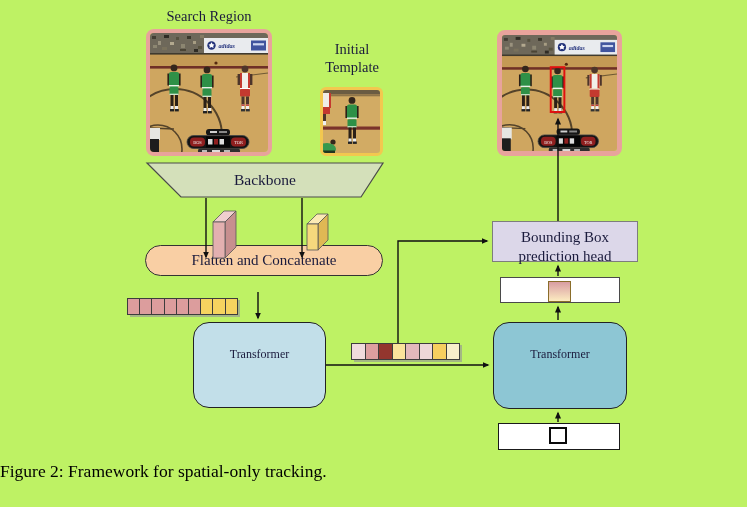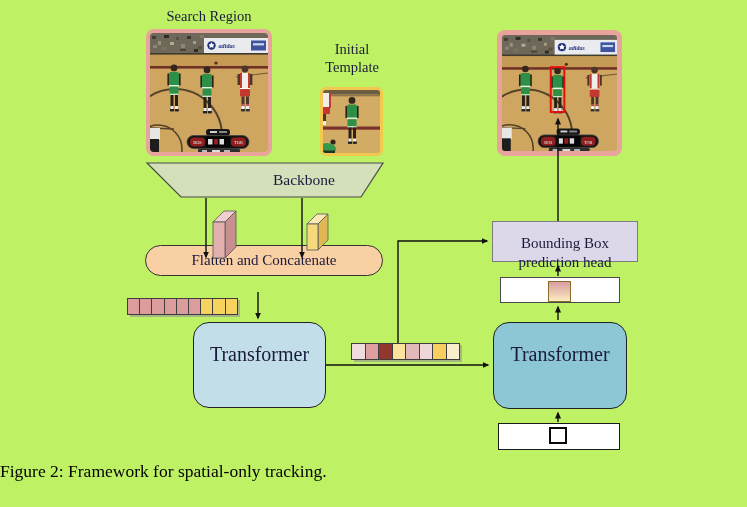--- a/index.html
+++ b/index.html
@@ -10,39 +10,39 @@
   .label{z-index:6;text-align:center;line-height:18px;font-size:14.5px;}
   .photo{z-index:1;border-radius:8px;overflow:hidden;}
   .photo svg{display:block;}
   #search-photo{left:146px;top:29px;width:126px;height:127px;border:4px solid #e8a39c;}
   #template-photo{left:320px;top:87px;width:63px;height:69px;border:3px solid #f2c84f;border-radius:6px;}
   #result-photo{left:497px;top:30px;width:125px;height:126px;border:5px solid #e8a39c;}
   #overlay{position:absolute;left:0;top:0;z-index:5;pointer-events:none;}
   .node{z-index:3;}
   #flatten-pill{left:145px;top:245px;width:238px;height:31px;background:#f9cfa4;border:1.2px solid #333;
       border-radius:15.5px;text-align:center;line-height:28px;font-size:15px;}
-  .blue-box{border:1.3px solid #222;border-radius:16px;text-align:center;font-size:20px;line-height:21px;}
+  .blue-box{border:1.3px solid #222;border-radius:16px;text-align:center;font-size:12px;line-height:21px;}
   #encoder-box{left:193px;top:322px;width:133px;height:86px;background:#c2dfe9;padding-top:21px;}
   #decoder-box{left:493px;top:322px;width:134px;height:87px;background:#8dc6d4;padding-top:21px;}
   #bbox-head{left:492px;top:221px;width:146px;height:41px;background:#dcd7e9;border:1.2px solid #7d7d7d;
-      text-align:center;font-size:15px;line-height:19px;padding-top:12px;}
+      text-align:center;font-size:15px;line-height:19px;padding-top:6px;}
   .tok-row{display:flex;z-index:3;box-shadow:2px 2px 0 rgba(150,150,150,0.65);}
   #concat-tokens{left:128px;top:298px;}
   #concat-tokens .tok{width:13.2px;height:17px;border:1px solid #3d3d3d;margin-left:-1px;}
   #encoder-out-tokens{left:352px;top:343px;}
   #encoder-out-tokens .tok{width:14.5px;height:17px;border:1px solid #3d3d3d;margin-left:-1px;}
   .white-slot{background:#fff;border:1.3px solid #4a4a4a;z-index:3;}
   #enc-out-rect{left:500px;top:277px;width:120px;height:26px;}
   #grad-square{left:548px;top:281px;width:23px;height:21px;z-index:4;
       background:linear-gradient(#d89da2,#ecc8b4 55%,#fcecc0);border:1.4px solid #8a6d2a;}
   #tq-rect{left:498px;top:423px;width:122px;height:27px;border-color:#1a1a1a;}
   #tq-square{left:549px;top:427px;width:18px;height:17px;background:#fff;border:2.5px solid #0a0a0a;z-index:4;}
   #search-label{left:146px;top:7px;width:126px;}
   #template-label{left:308px;top:40px;width:88px;}
-  #backbone-label{left:195px;top:171px;width:140px;font-size:15.5px;z-index:6;text-align:right;}
+  #backbone-label{left:195px;top:171px;width:140px;font-size:15.5px;z-index:6;}
   #target-query-label{left:390px;top:429px;width:102px;font-size:14px;}
   #caption{left:0;top:461px;width:747px;font-size:17.5px;color:#000;z-index:6;}
 </style>
 </head>
 <body>
 
 <div id="canvas">
 
   <svg width="0" height="0" style="position:absolute" aria-hidden="true">
     <defs>

